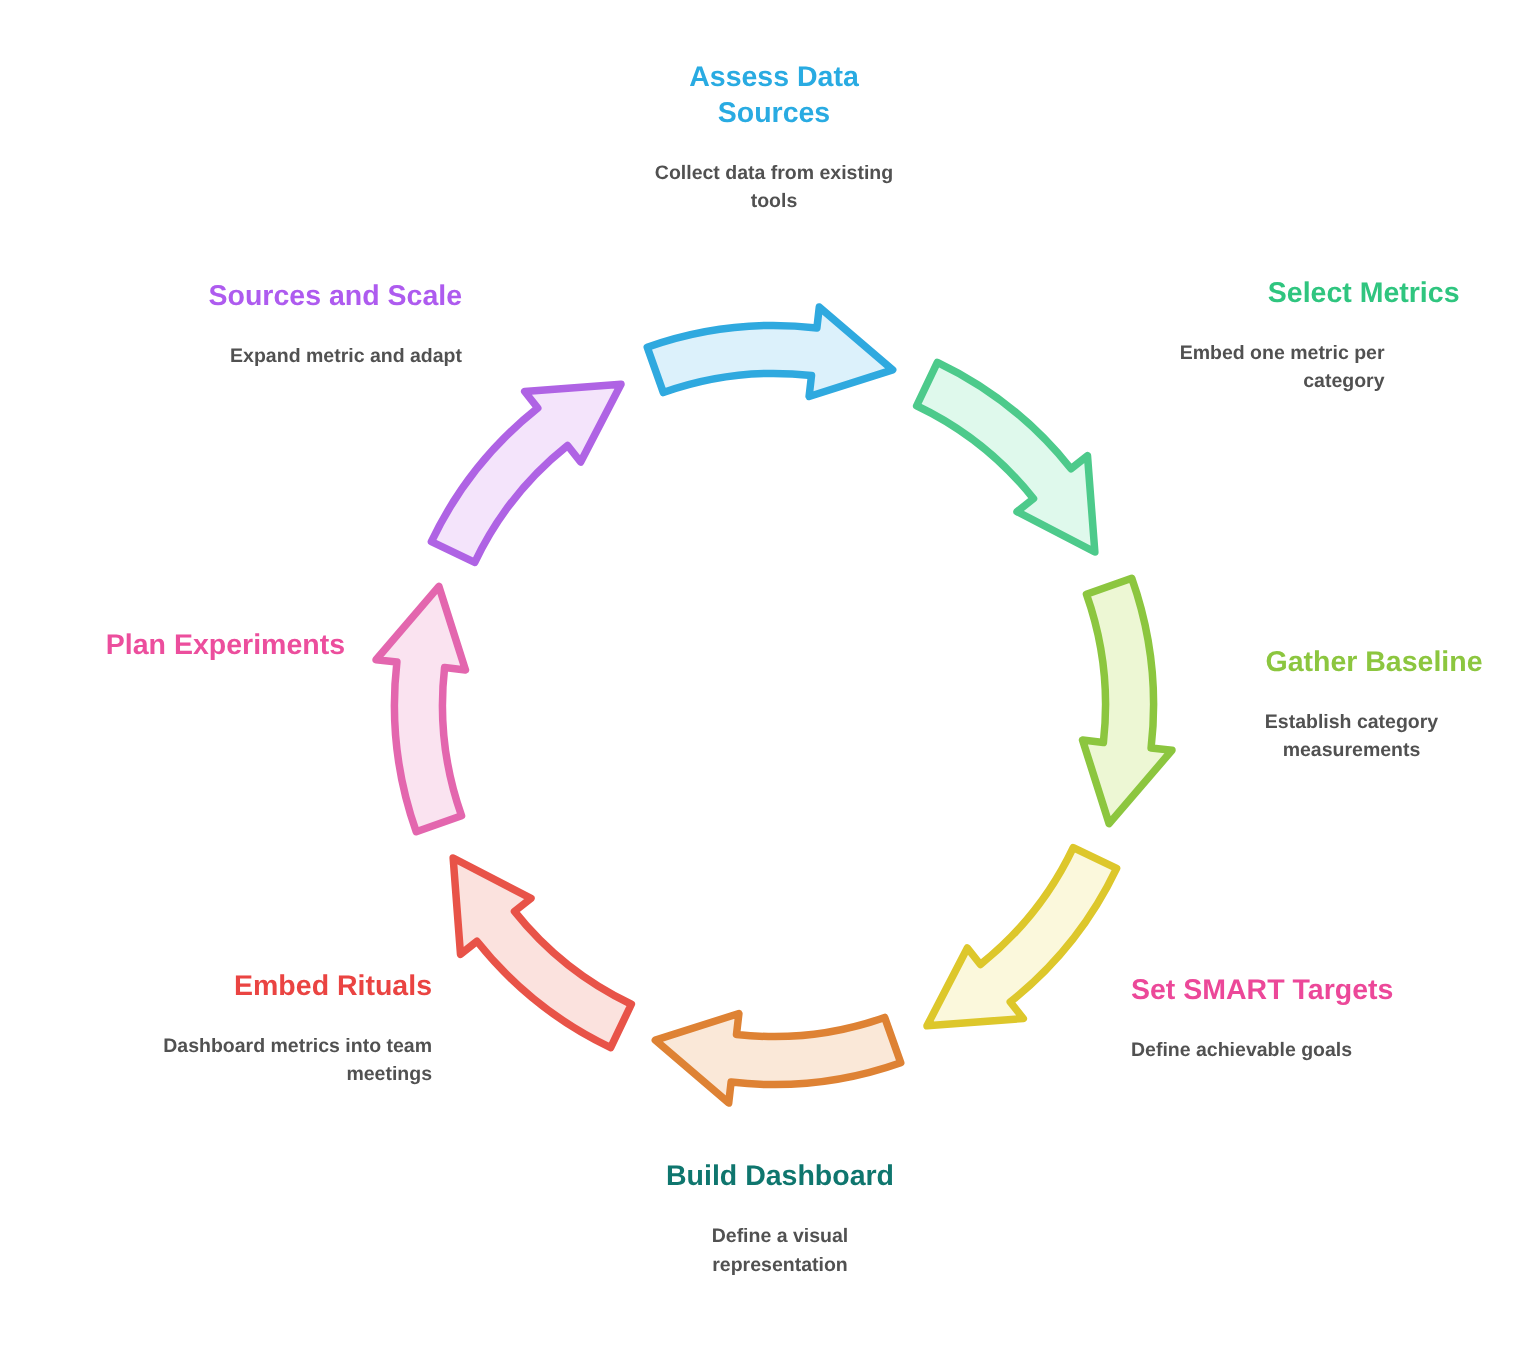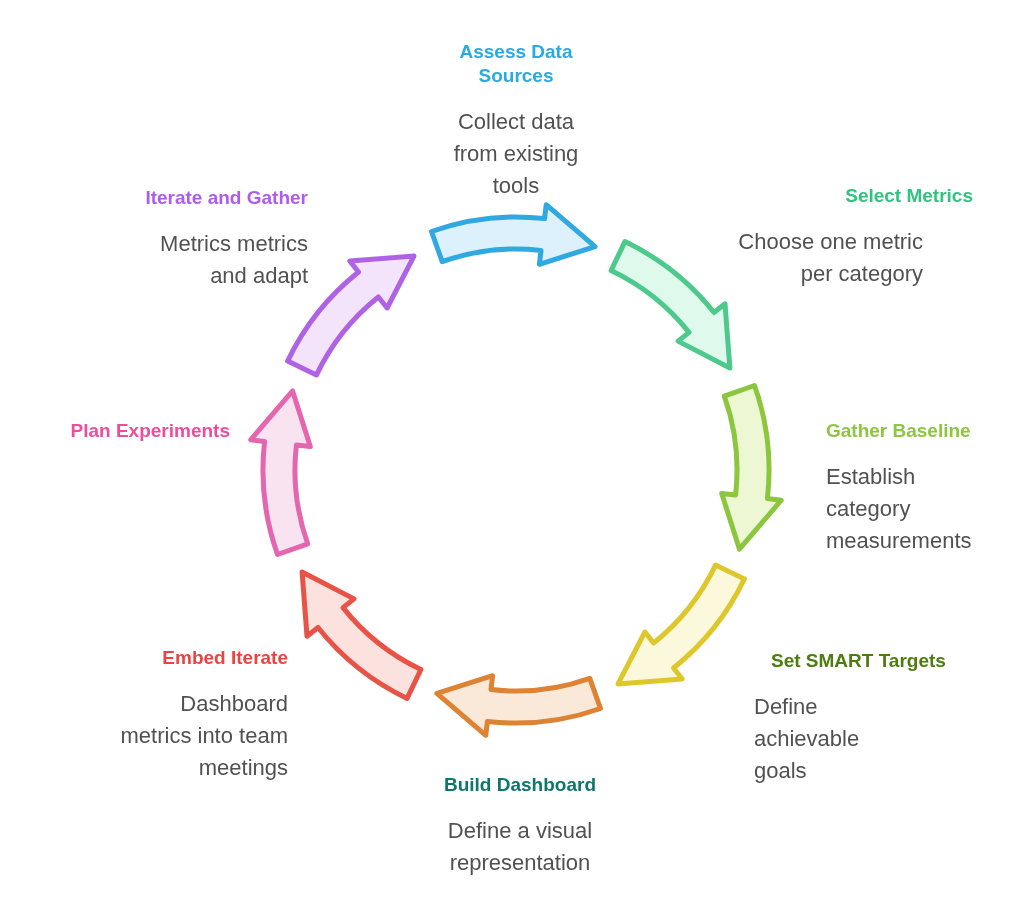--- a/index.html
+++ b/index.html
@@ -17,34 +17,35 @@
     width: 1024px; height: 906px;
   }
   .step { position: absolute; }
   .step-title {
     font-size: 19px;
     font-weight: bold;
     line-height: 1.26;
     margin: 0 0 18px 0;
   }
   .step-desc {
-    font-size: 22px;
+    font-size: 13px;
     line-height: 1.45;
     color: #515151;
     margin: 0;
+    font-weight: bold;
   }
   
   .step-0 { left: 366px; top: 40px; width: 300px; text-align: center; }
   .step-0 .step-title { max-width: 160px; margin-left: auto; margin-right: auto; }
   .step-0 .step-desc  { max-width: 160px; margin-left: auto; margin-right: auto; }
   
   .step-1 { left: 733px; top: 184px; width: 240px; text-align: right; }
   .step-1 .step-desc { max-width: 190px; }
   
-  .step-2 { left: 826px; top: 419px; width: 180px; text-align: left; }
+  .step-2 { left: 826px; top: 430px; width: 180px; text-align: center; }
   .step-2 .step-desc { max-width: 150px; }
   
   .step-3 { left: 754px; top: 649px; width: 240px; text-align: left; }
   .step-3 .step-desc { max-width: 160px; }
   
   .step-4 { left: 370px; top: 773px; width: 300px; text-align: center; }
   .step-4 .step-desc { max-width: 150px; margin-left: auto; margin-right: auto; }
   
   .step-5 { left: 88px; top: 646px; width: 200px; text-align: right; }
   .step-5 .step-desc { max-width: 180px; margin-left: auto; }
@@ -71,45 +72,45 @@
       <path d="M 287.6 361.1 A 253 253 0 0 1 358.5 272.0 L 349.8 261.0 L 414.0 256.1 L 387.1 308.0 L 378.4 297.0 A 221 221 0 0 0 316.5 374.9 Z" fill="#f4e4fb" stroke="#af63e4" stroke-width="5" stroke-linejoin="round"></path>
     </svg>
 
   <div class="step step-0">
     <h3 class="step-title" style="color: rgb(41, 171, 226);">Assess Data Sources</h3>
     <p class="step-desc">Collect data from existing tools</p>
   </div>
 
   <div class="step step-1">
     <h3 class="step-title" style="color: rgb(47, 197, 127);">Select Metrics</h3>
-    <p class="step-desc">Choose one metric per category</p>
+    <p class="step-desc">Embed one metric per category</p>
   </div>
 
   <div class="step step-2">
     <h3 class="step-title" style="color: rgb(140, 198, 63);">Gather Baseline</h3>
     <p class="step-desc">Establish category measurements</p>
   </div>
 
   <div class="step step-3">
-    <h3 class="step-title" style="color: #4d7c0f; margin-left: 17px;">Set SMART Targets</h3>
+    <h3 class="step-title" style="color: #ec4899;">Set SMART Targets</h3>
     <p class="step-desc">Define achievable goals</p>
   </div>
 
   <div class="step step-4">
     <h3 class="step-title" style="color: #0f766e;">Build Dashboard</h3>
     <p class="step-desc">Define a visual representation</p>
   </div>
 
   <div class="step step-5">
-    <h3 class="step-title" style="color: rgb(234, 68, 66);">Embed Iterate</h3>
+    <h3 class="step-title" style="color: rgb(234, 68, 66);">Embed Rituals</h3>
     <p class="step-desc">Dashboard metrics into team meetings</p>
   </div>
 
   <div class="step step-6">
     <h3 class="step-title" style="color: rgb(236, 78, 157);">Plan Experiments</h3>
   </div>
 
   <div class="step step-7">
-    <h3 class="step-title" style="color: rgb(174, 91, 239);">Iterate and Gather</h3>
-    <p class="step-desc">Metrics metrics and adapt</p>
+    <h3 class="step-title" style="color: rgb(174, 91, 239);">Sources and Scale</h3>
+    <p class="step-desc">Expand metric and adapt</p>
   </div>
 
 </div>
 
 </body></html>

